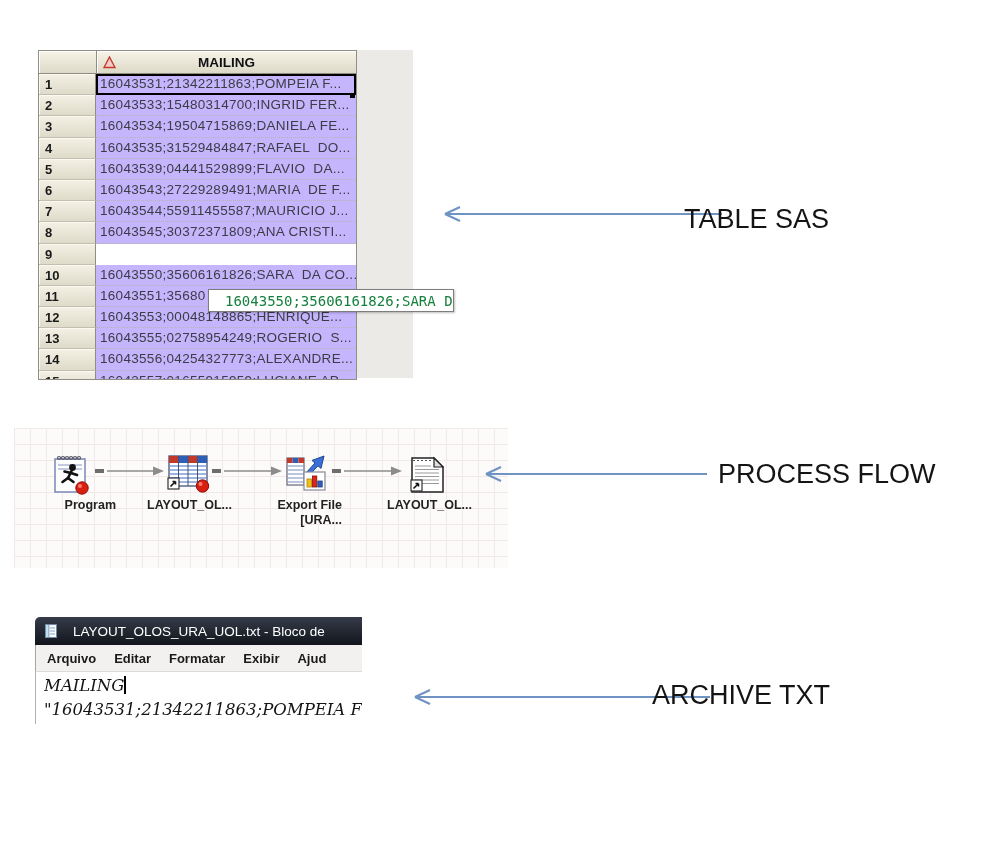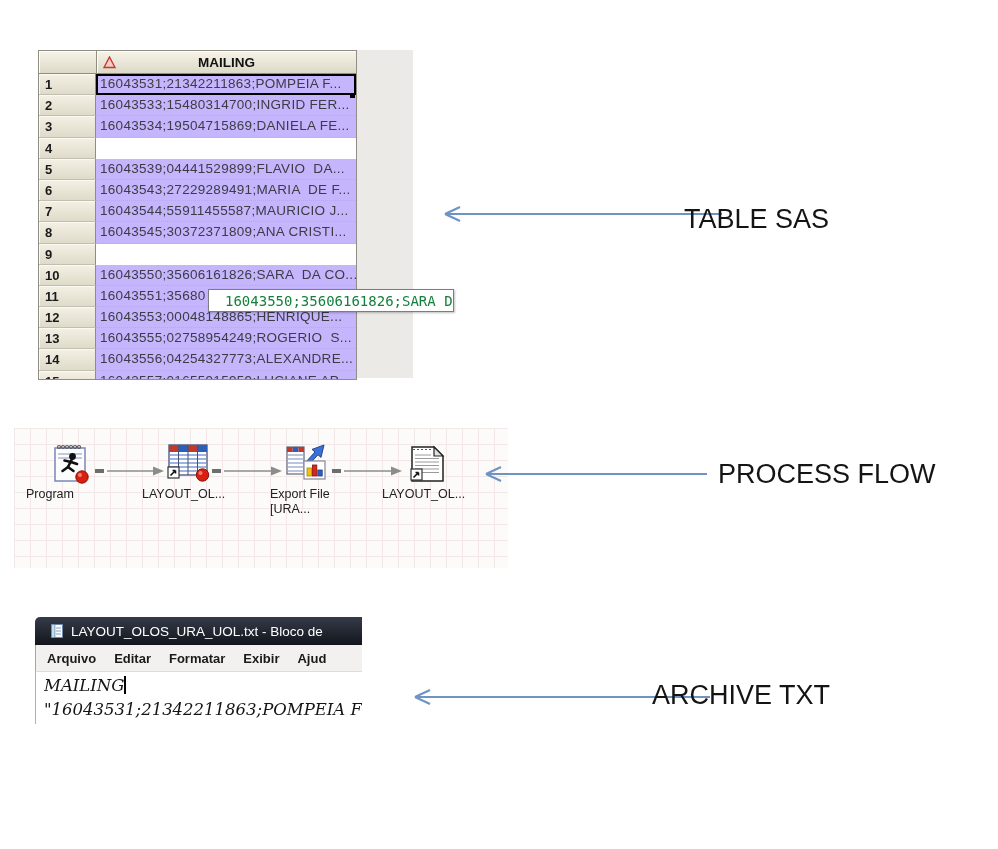--- a/index.html
+++ b/index.html
@@ -34,30 +34,30 @@
 
   
   .anno{position:absolute;font-size:27px;color:#141414;white-space:nowrap;}
   .blue-arrow{position:absolute;}
 
   
   .flow-area{position:absolute;left:14px;top:428px;width:494px;height:140px;background-color:#fdfbfa;
       background-image:linear-gradient(#f3e8e8 1px,transparent 1px),
                        linear-gradient(90deg,#f3e8e8 1px,transparent 1px);
       background-size:16px 16px;}
-  .flow-node{position:absolute;top:13px;width:90px;text-align:left;}
+  .flow-node{position:absolute;top:24px;width:90px;text-align:right;font-weight:bold;}
   .node-icon{display:block;margin:0 auto;}
   .node-label{margin-top:2px;font-size:12.5px;color:#222;line-height:15px;}
   .node-label.narrow{width:72px;margin-left:auto;margin-right:auto;}
   .flow-conn{position:absolute;top:36px;}
 
   
   .np-window{position:absolute;left:35px;top:617px;width:327px;}
   .np-title{height:28px;background:linear-gradient(#353b49,#12151c);border-radius:5px 0 0 0;
-        display:flex;align-items:center;gap:6px;padding-left:14px;color:#fff;font-size:13.5px;
+        display:flex;align-items:center;gap:14px;padding-left:8px;color:#fff;font-size:13.5px;
         white-space:nowrap;overflow:hidden;}
   .np-menu{height:26px;background:#f2f1ef;border-left:1px solid #a5a5a5;border-bottom:1px solid #dcdcdc;
         display:flex;align-items:center;font-size:13px;color:#1a1a1a;padding-left:2px;}
   .np-menu-item{padding:0 9px;font-weight:bold;}
   .np-content{height:157px;background:#fff;border-left:1px solid #b0b0b0;padding:2px 0 0 8px;
         font-family:"DejaVu Serif",serif;font-style:italic;font-size:16.5px;color:#141414;
         line-height:24px;overflow:hidden;}
   .np-line{white-space:pre;overflow:hidden;}
   .np-cursor{display:inline-block;width:1.5px;height:18px;background:#000;vertical-align:-3px;}
   .np-strip{height:13px;background:linear-gradient(#d9e7f5,#b4cde9 55%,#cfe0f0);
@@ -88,20 +88,21 @@
           <div class="trow">
             <div class="rn">2</div>
             <div class="cell">16043533;15480314700;INGRID FER...</div>
           </div>
           <div class="trow">
             <div class="rn">3</div>
             <div class="cell">16043534;19504715869;DANIELA FE...</div>
           </div>
           <div class="trow">
             <div class="rn">4</div>
+            <div class="cell">16043535;31529484847;RAFAEL  DO...</div>
           </div>
           <div class="trow">
             <div class="rn">5</div>
             <div class="cell">16043539;04441529899;FLAVIO  DA...</div>
           </div>
           <div class="trow">
             <div class="rn">6</div>
             <div class="cell">16043543;27229289491;MARIA  DE F...</div>
           </div>
           <div class="trow">

